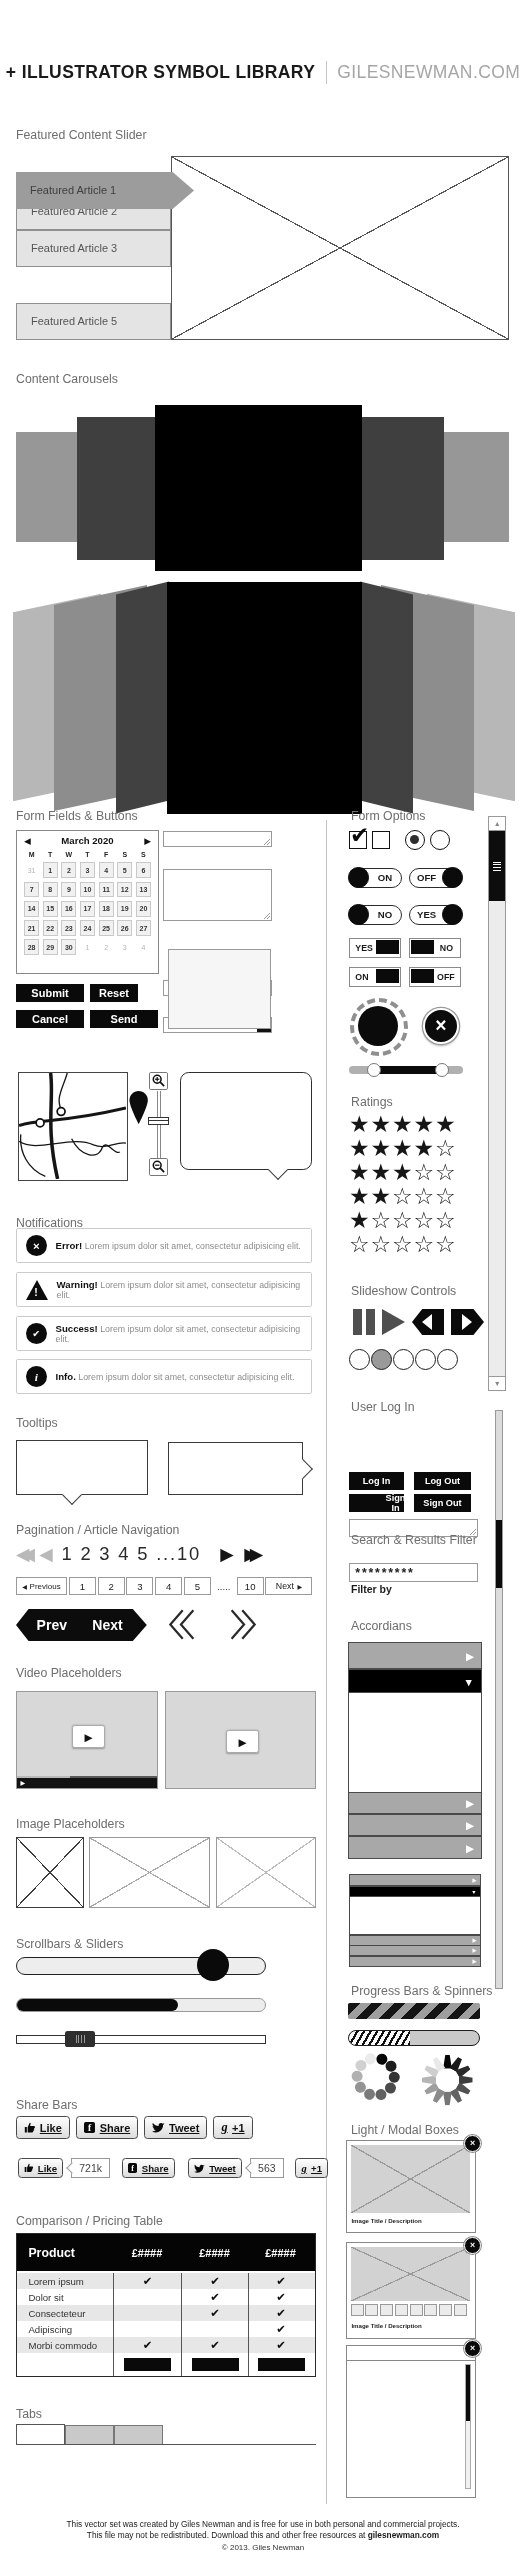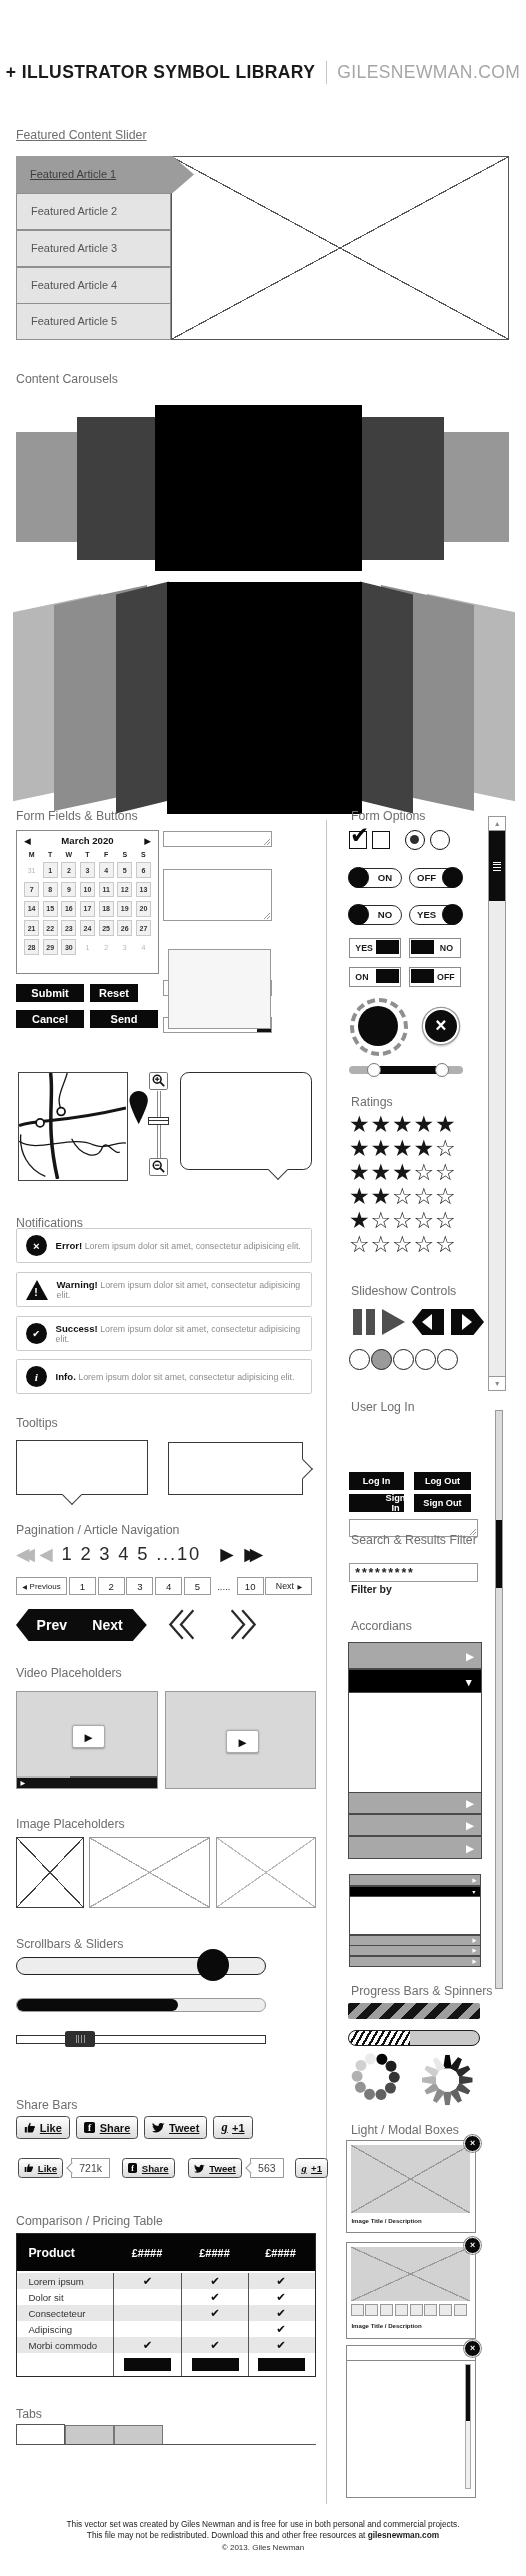--- a/index.html
+++ b/index.html
@@ -117,27 +117,26 @@
 <body>
 
 <div id="page">
 
   <div class="abs h-sub" style="top:61px;">
     <span class="s1">+ ILLUSTRATOR SYMBOL LIBRARY</span>
     <span class="bar"></span>
     <span class="s2">GILESNEWMAN.COM</span>
   </div>
 
-  <div class="sec-label" style="left:16px;top:128px;text-decoration:underline;">Featured Content Slider</div>
+  <div class="sec-label" style="left:16px;top:128px;">Featured Content Slider</div>
   <div class="abs" style="left:16px;top:156px;width:493px;height:184px;">
     <div class="abs xbox" style="--xc:#555;left:155px;top:0;width:338px;height:184px;border:0.9px solid #555;"></div>
-    <div class="fs-tab active" style="top:0;text-decoration:underline;">Featured Article 1</div>
+    <div class="fs-tab active" style="top:16px;">Featured Article 1</div>
     <div class="fs-tab" style="top:37px;">Featured Article 2</div>
     <div class="fs-tab" style="top:74px;">Featured Article 3</div>
-    <div class="fs-tab" style="top:111px;">Featured Article 4</div>
     <div class="fs-tab" style="top:147px;">Featured Article 5</div>
   </div>
 
   <div class="sec-label" style="left:16px;top:372px;">Content Carousels</div>
   <div class="abs" style="left:16px;top:432px;width:493px;height:110px;background:#979797;"></div>
   <div class="abs" style="left:77px;top:417px;width:367px;height:143px;background:#3f3f3f;"></div>
   <div class="abs" style="left:155px;top:405px;width:207px;height:166px;background:#000;"></div>
 
   <div class="abs" style="left:13px;top:603px;width:88px;height:189px;background:#b7b7b7;transform:skewY(-12deg);"></div>
   <div class="abs" style="left:427px;top:603px;width:88px;height:189px;background:#b7b7b7;transform:skewY(12deg);"></div>

